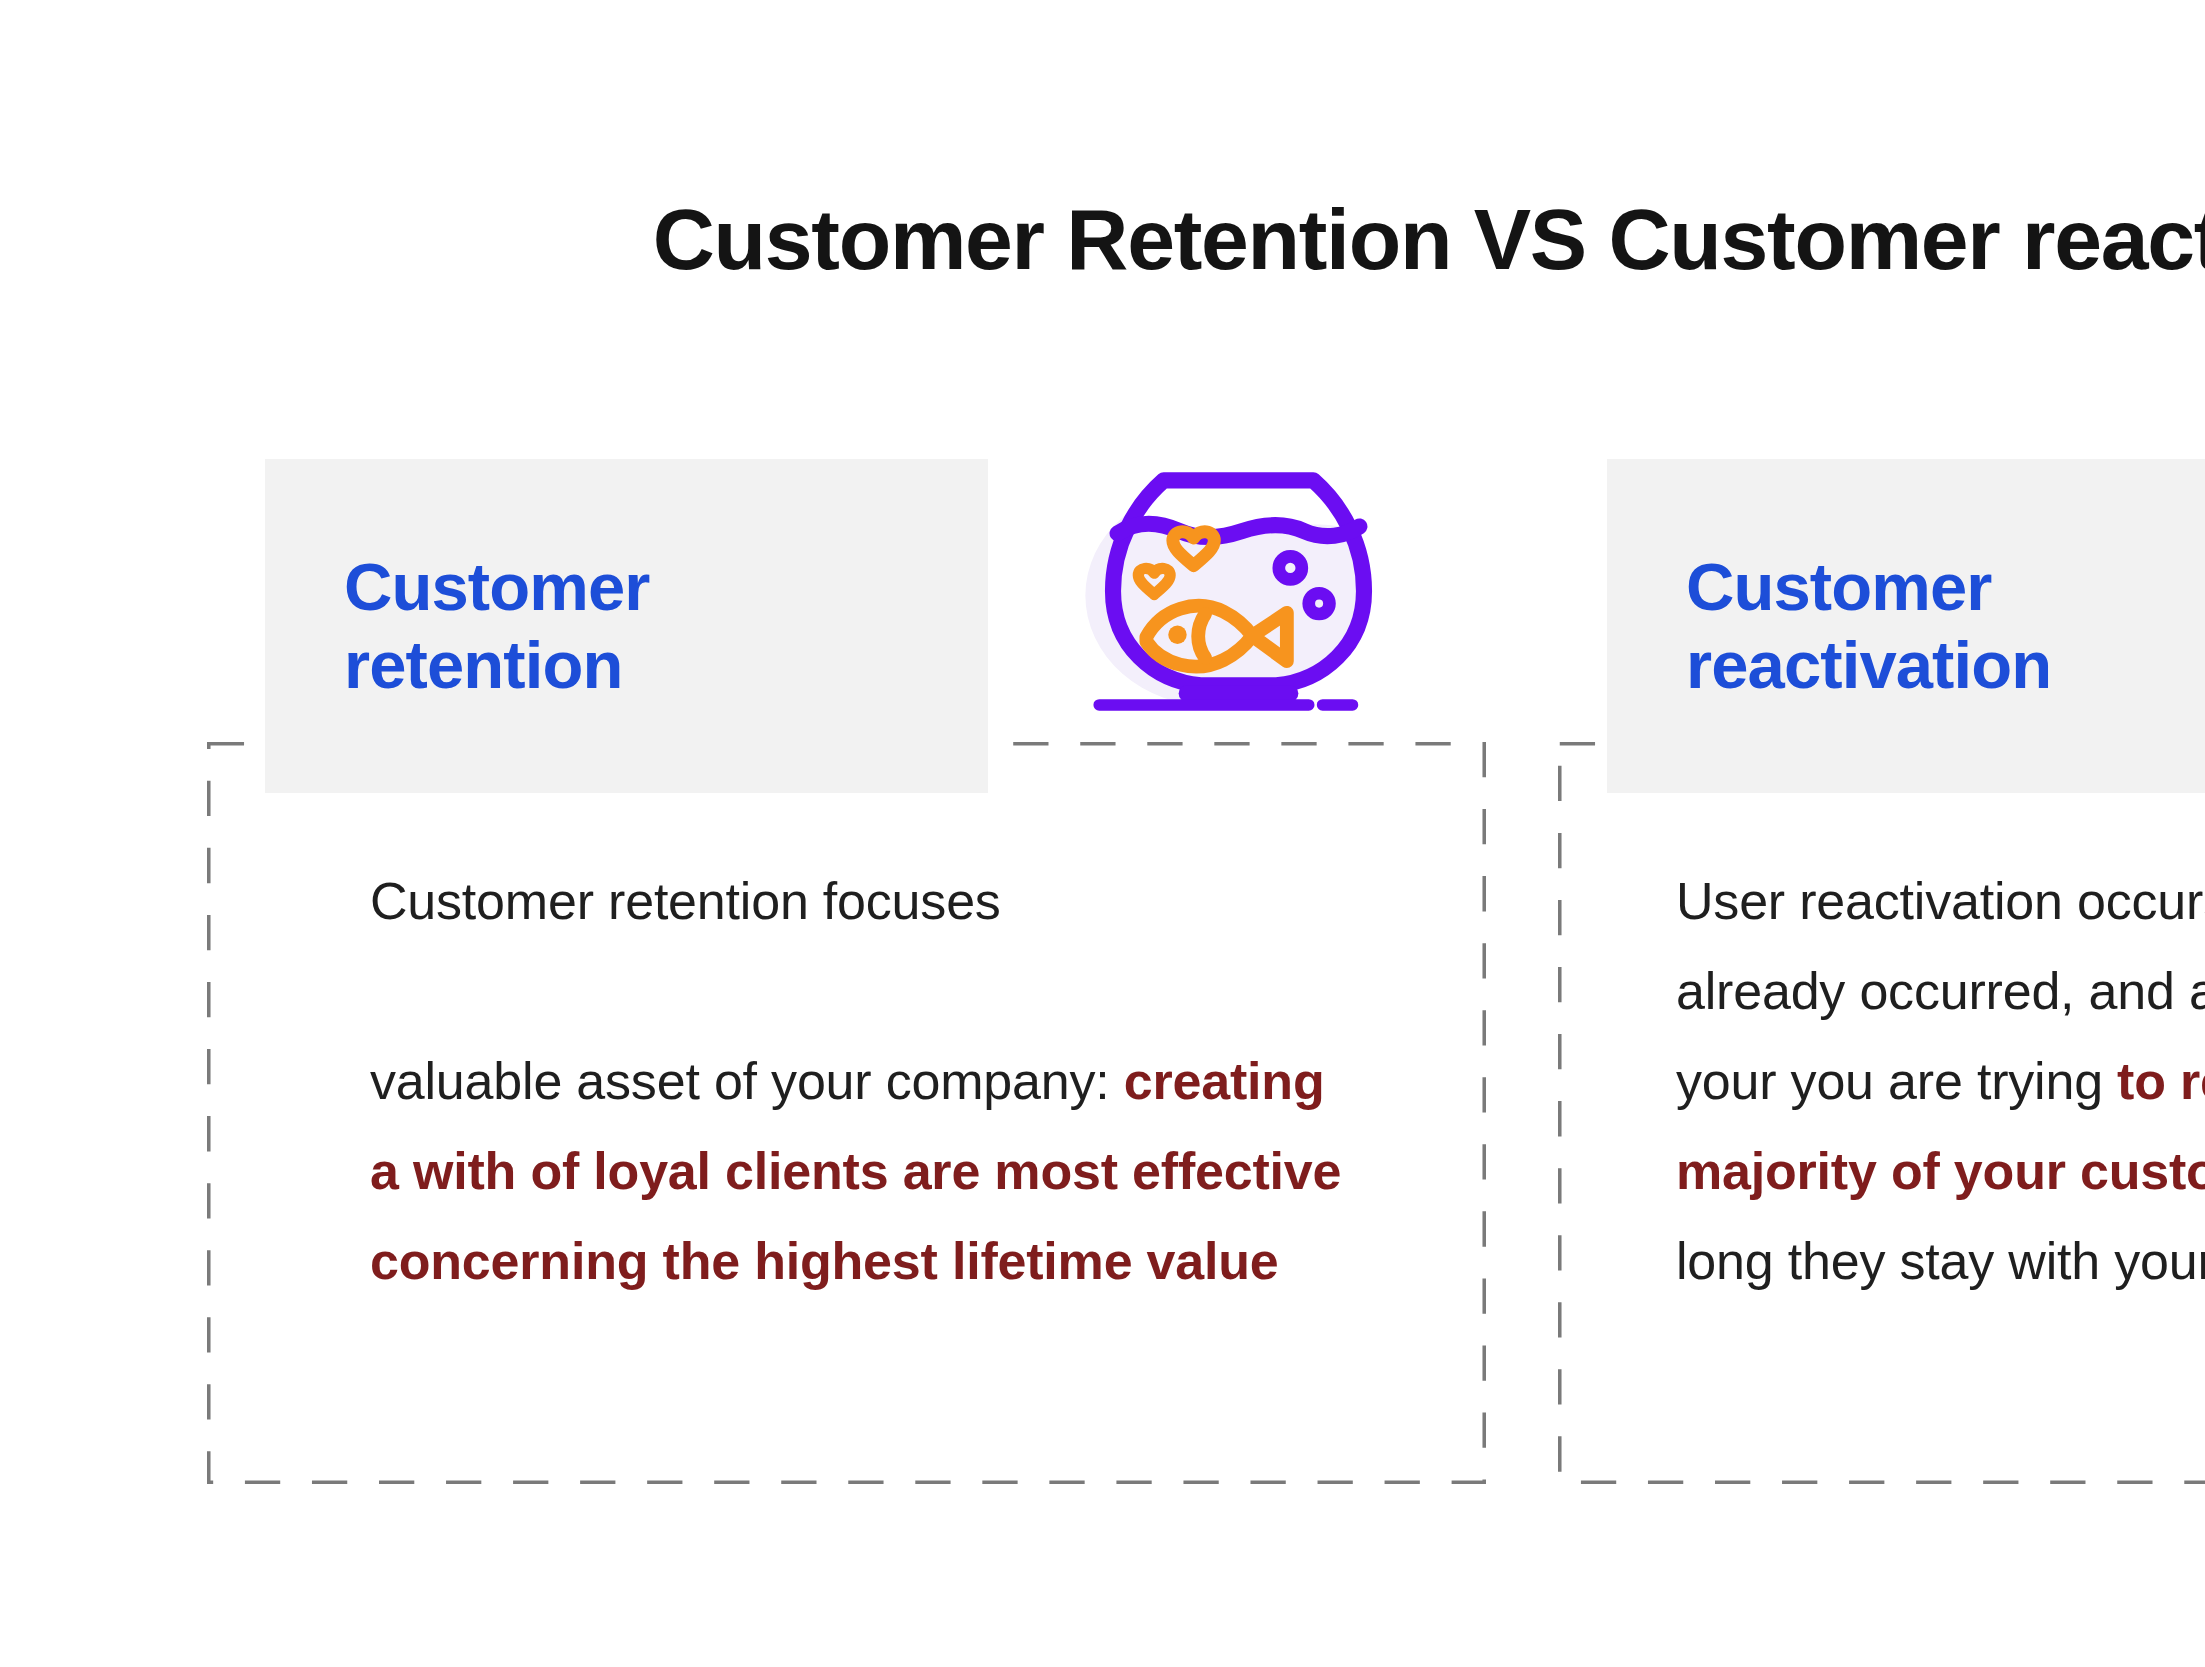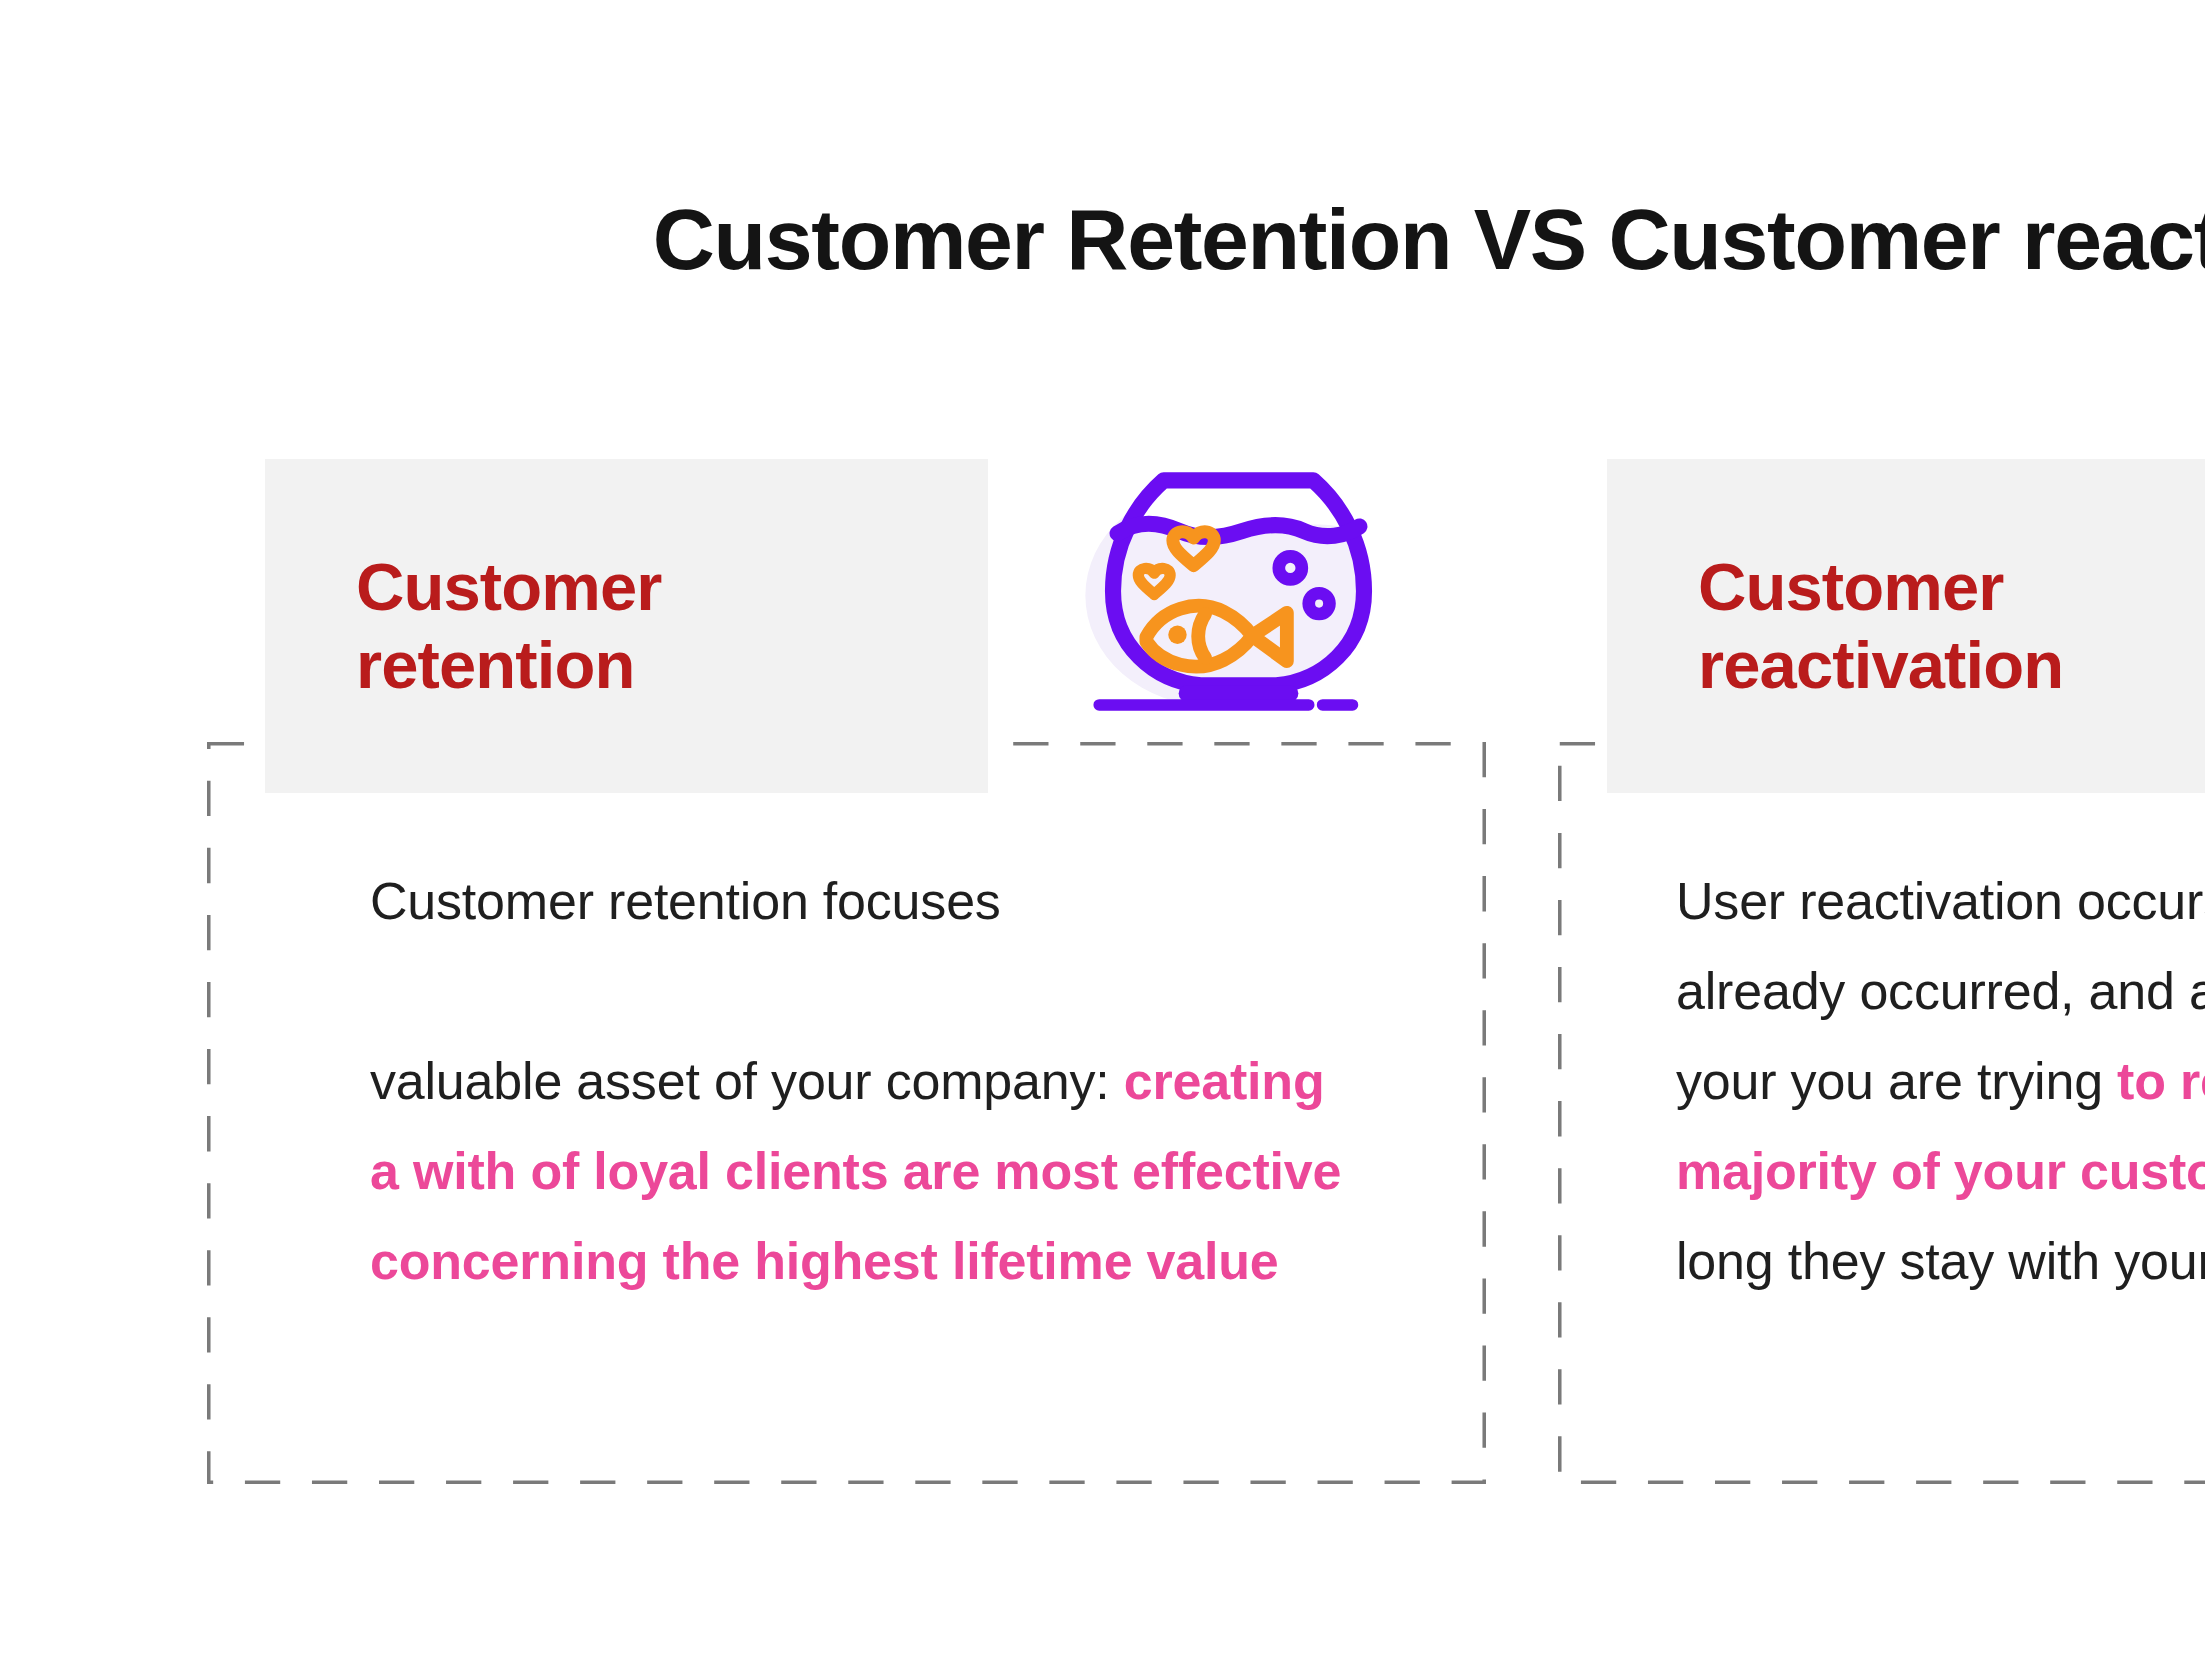--- a/index.html
+++ b/index.html
@@ -27,30 +27,30 @@
   .dashbox rect{fill:none;stroke:var(--dash_gray);stroke-width:8;stroke-dasharray:80 72;}
   .head-box{
     position:absolute;
     width:723px;height:334px;
     background:var(--panel_gray);
     display:flex;flex-direction:column;justify-content:center;
     padding-left:79px;
   }
   .head-box h2{
     font-size:67px;line-height:78px;font-weight:700;
-    color:#b91c1c;letter-spacing:-0.9px;white-space:pre-line;margin-left:12px;
+    color:#1d4ed8;letter-spacing:-0.9px;white-space:pre-line;
   }
   .body-text{
     position:absolute;
     font-size:52px;line-height:90px;
     color:var(--body_text);
     letter-spacing:-0.2px;
     white-space:nowrap;
   }
-  .body-text b{font-weight:700;color:#ec4899;}
+  .body-text b{font-weight:700;color:#7f1d1d;}
   .icon-svg{position:absolute;overflow:visible;}
   .stk-p{stroke:var(--purple);fill:none;stroke-linecap:round;stroke-linejoin:round;}
   .stk-o{stroke:var(--orange);fill:none;stroke-linecap:round;stroke-linejoin:round;}
   .fill-lav{fill:var(--lavender);}
   .fill-white{fill:#ffffff;}
   .fill-o{fill:var(--orange);}
 </style>
 </head>
 <body>
 

